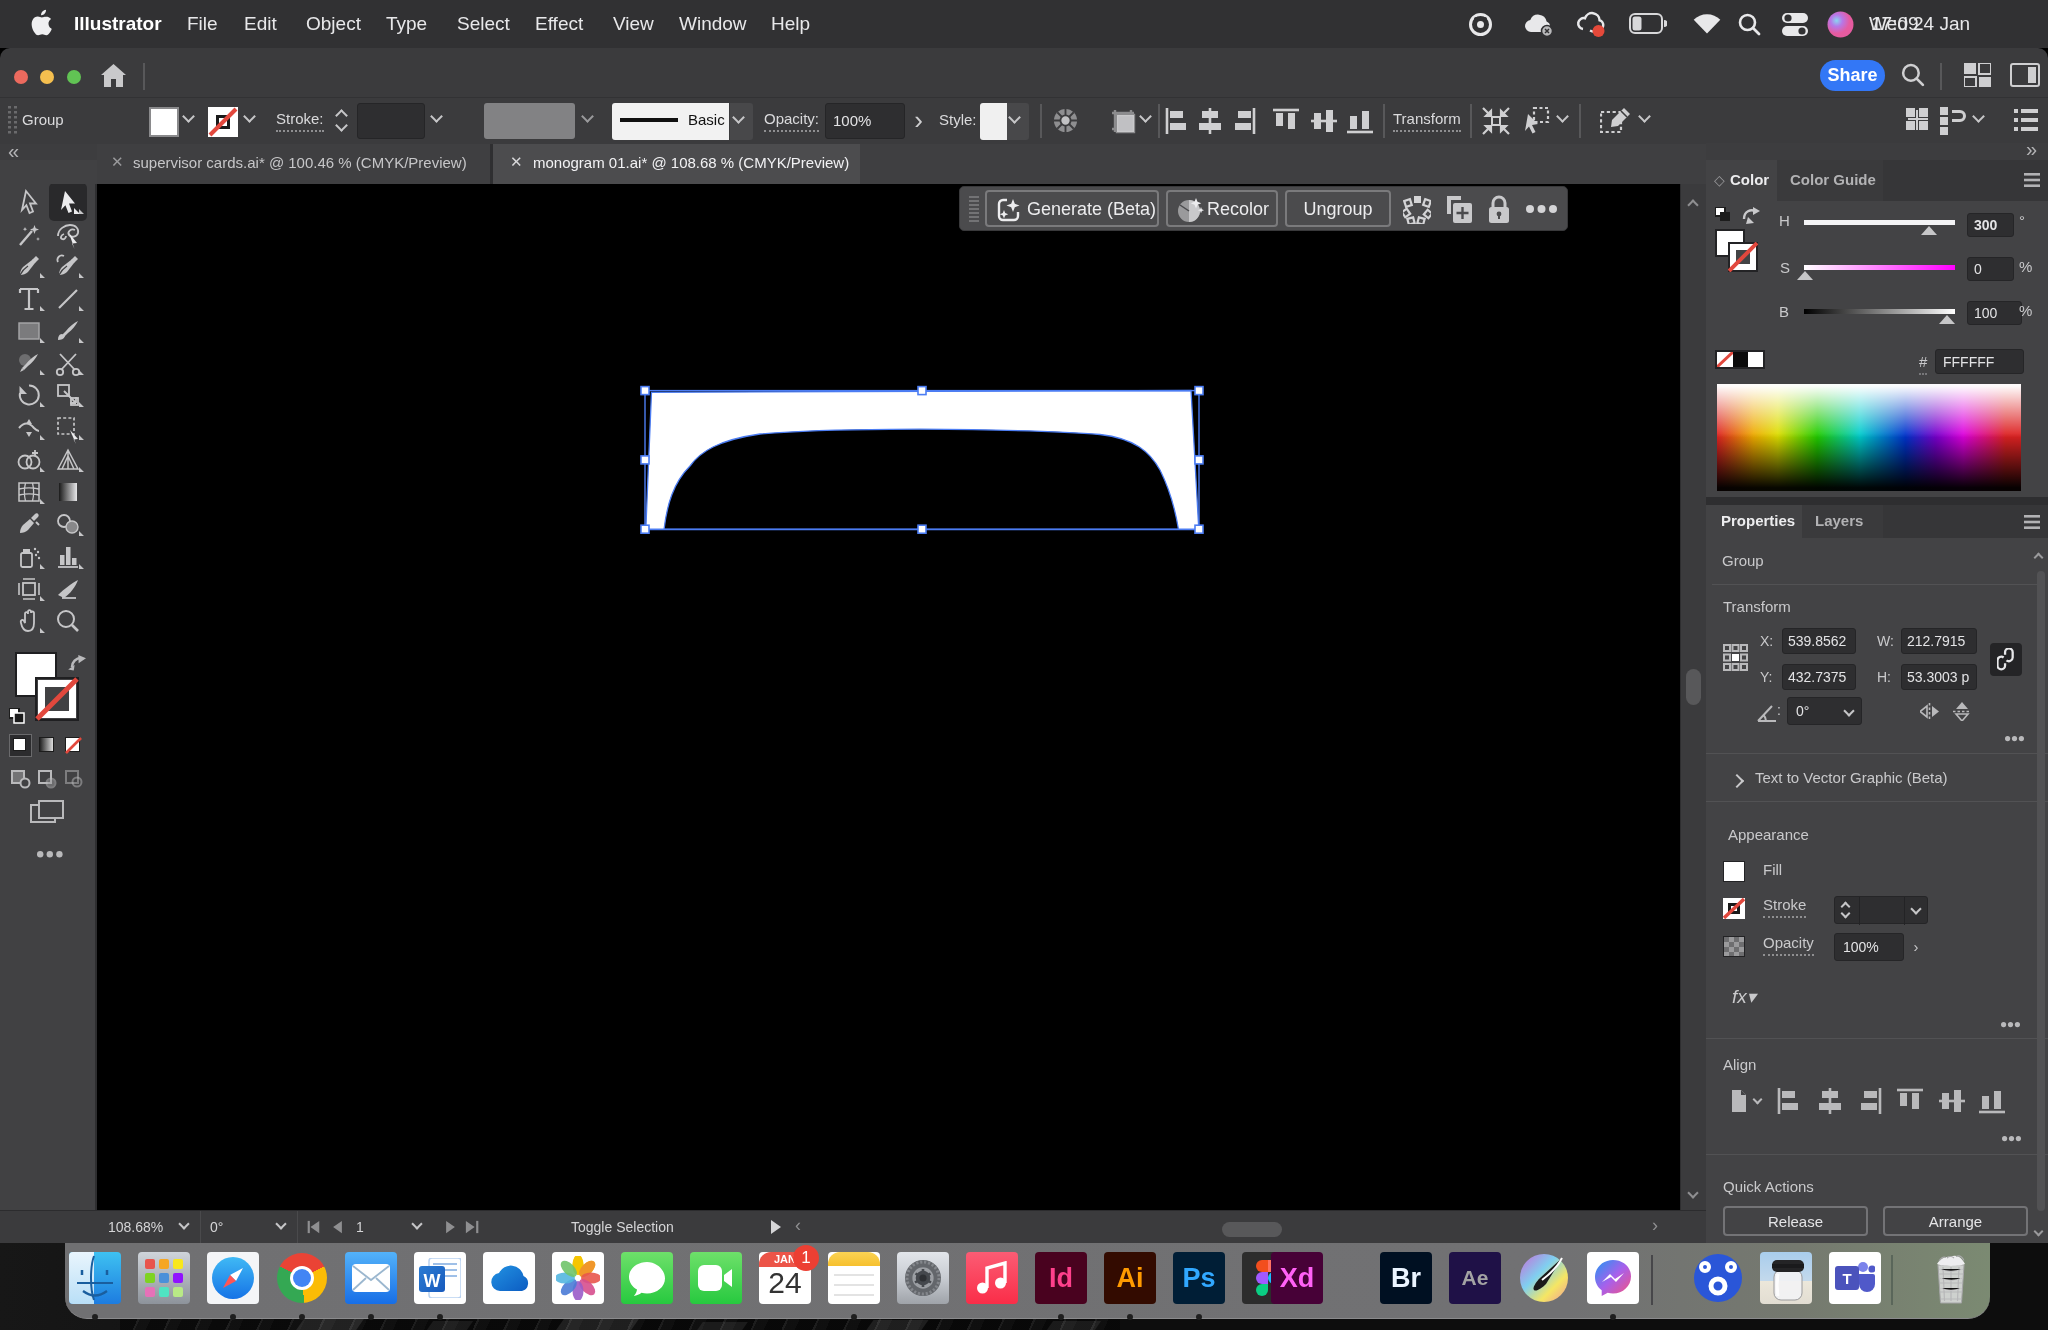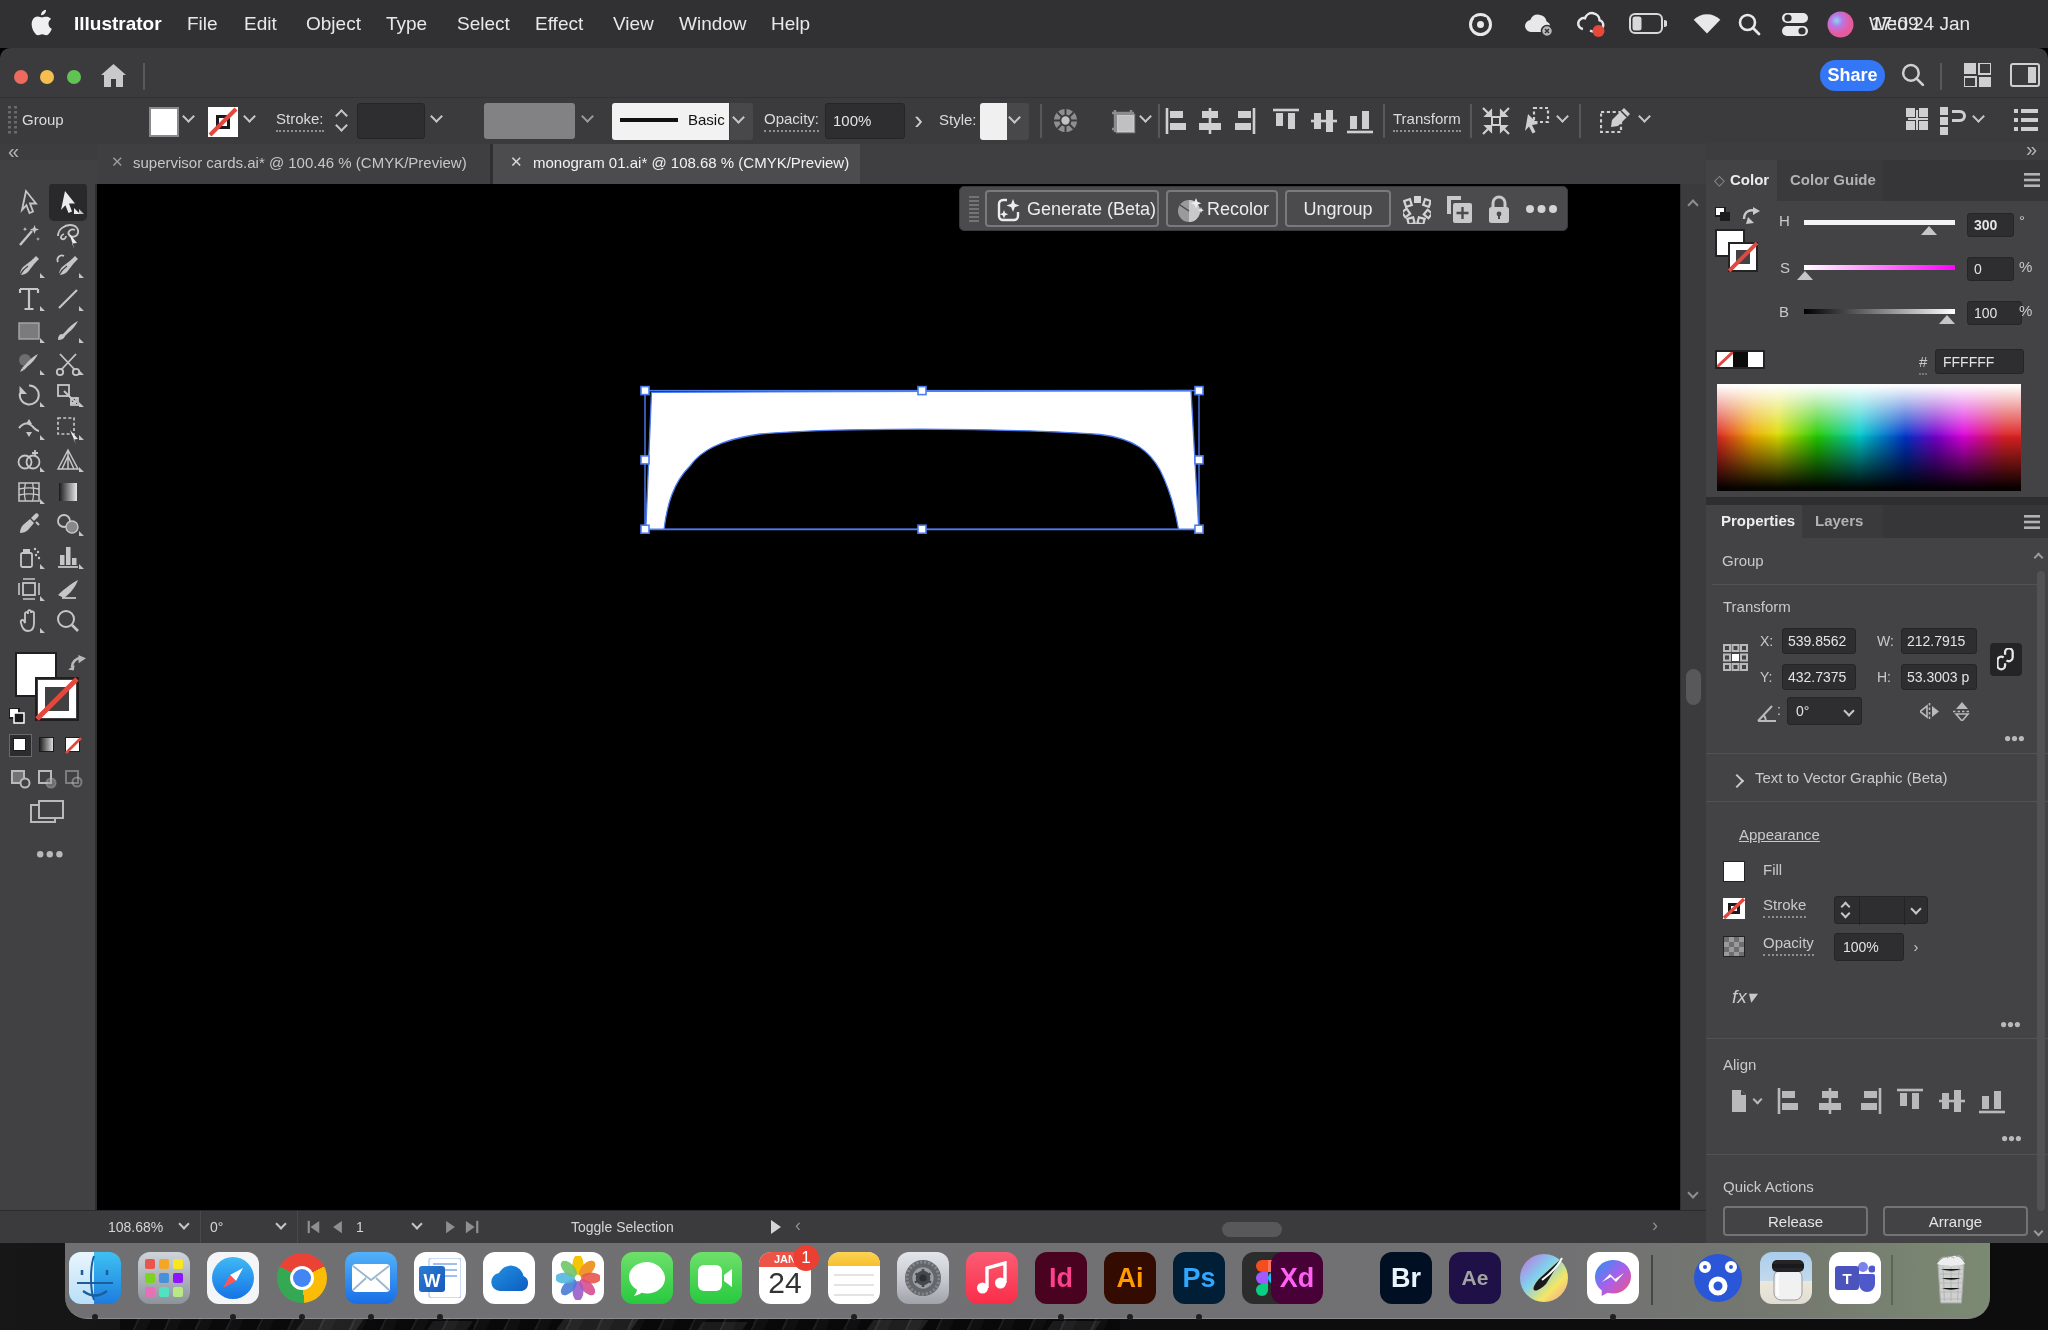--- a/index.html
+++ b/index.html
@@ -1,20 +1,20 @@
 <!DOCTYPE html>
 <html><head><meta charset="utf-8"><style>
 *{margin:0;padding:0;box-sizing:border-box;font-family:"Liberation Sans",sans-serif;}
 html,body{width:2048px;height:1330px;overflow:hidden;background:#000;}
 .a{position:absolute;}
 .chv{display:inline-block;width:9px;height:9px;border-right:2.5px solid #c6c6c8;border-bottom:2.5px solid #c6c6c8;transform:rotate(45deg);}
 .chvup{transform:rotate(-135deg);}
 .sep{position:absolute;width:2px;background:#58585a;}
 .dotu{border-bottom:2px dotted #8f8f91;padding-bottom:3px;}
-.di{position:absolute;top:9px;width:52px;height:52px;border-radius:12px;}
+.di{position:absolute;top:9px;width:52px;height:52px;border-radius:4px;}
 .fld{position:absolute;background:#2e2e30;border:1px solid #252527;border-radius:3px;color:#e3e3e5;}
 svg{display:block;}
 </style></head><body>
 
 <div class="a" style="left:0;top:0;width:2048px;height:48px;background:#313133;"></div>
 <div id="menubar" class="a" style="left:0;top:0;width:2048px;height:48px;color:#e8e8ea;font-size:19px;">
   <svg class="a" style="left:28px;top:9px;" width="26" height="31" viewBox="0 0 16 19">
       <path fill="#efeff1" d="M11.1 4.6c-.9.05-1.95.6-2.55.6-.65 0-1.6-.58-2.5-.56-1.3.02-2.48.75-3.15 1.9-1.34 2.33-.35 5.8 .96 7.7 .64.93 1.4 1.97 2.4 1.93 .96-.04 1.33-.62 2.5-.62 1.16 0 1.5.62 2.5.6 1.04-.02 1.7-.94 2.33-1.87 .73-1.07 1.03-2.1 1.05-2.16-.02-.01-2-.77-2.02-3.06-.02-1.9 1.56-2.82 1.63-2.87-.9-1.3-2.27-1.45-2.76-1.48-1.25-.1-2.3.66-2.39.69zM10.3 2.8c.53-.64.88-1.53.78-2.42-.76.03-1.67.5-2.22 1.14-.49.57-.92 1.48-.8 2.35 .84.07 1.71-.43 2.24-1.07z"></path>
     </svg>
   <span class="a" style="left:74px;top:13px;font-weight:bold;color:#fff;">Illustrator</span>
@@ -684,21 +684,21 @@
         </svg>
       <svg class="a" style="left:299px;top:198px;" width="19" height="6" viewBox="0 0 19 6">
           <circle cx="2.6" cy="2.6" r="2.6" fill="#b9b9bb"></circle>
           <circle cx="9.5" cy="2.6" r="2.6" fill="#b9b9bb"></circle>
           <circle cx="16.400000000000002" cy="2.6" r="2.6" fill="#b9b9bb"></circle>
         </svg>
       <div class="a" style="left:0;top:215px;width:342px;height:1px;background:#525254;"></div>
       <span class="chv a" style="left:26px;top:238px;width:10px;height:10px;transform:rotate(-45deg);border-color:#c9c9cb;"></span>
       <span class="a" style="left:49px;top:231px;">Text to Vector Graphic (Beta)</span>
       <div class="a" style="left:0;top:263px;width:342px;height:1px;background:#525254;"></div>
-      <span class="a" style="left:33px;top:288px;text-decoration:underline;">Appearance</span>
+      <span class="a" style="left:22px;top:288px;">Appearance</span>
       <div class="a" style="left:17px;top:323px;width:22px;height:21px;background:#fff;border:1px solid #232325;"></div>
       <span class="a" style="left:57px;top:323px;">Fill</span>
       <div class="a" style="left:17px;top:360px;width:22px;height:21px;background:#fff;"></div>
       <div class="a" style="left:22px;top:365px;width:12px;height:11px;border:3px solid #1a1a1a;"></div>
       <svg class="a" style="left:17px;top:360px;" width="22" height="21" viewBox="0 0 22 21">
           <path d="M1 20 21 1" stroke="#e2483d" stroke-width="3.4"></path>
         </svg>
       <span class="a dotu" style="left:57px;top:358px;">Stroke</span>
       <div class="a" style="left:128px;top:753px;"></div>
       <div class="a" style="left:128px;top:358px;width:94px;height:28px;background:#2e2e30;border:1px solid #252527;border-radius:3px;">

